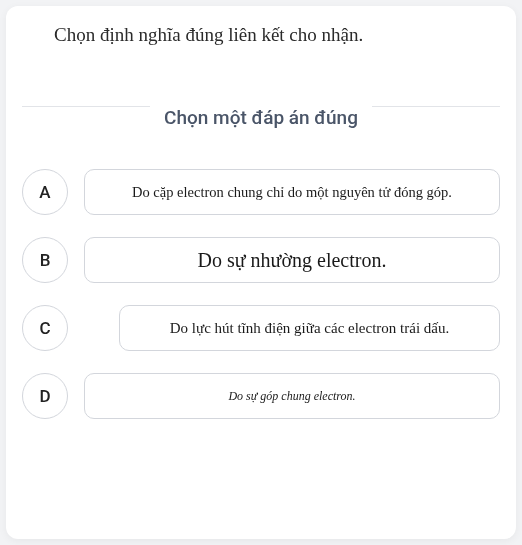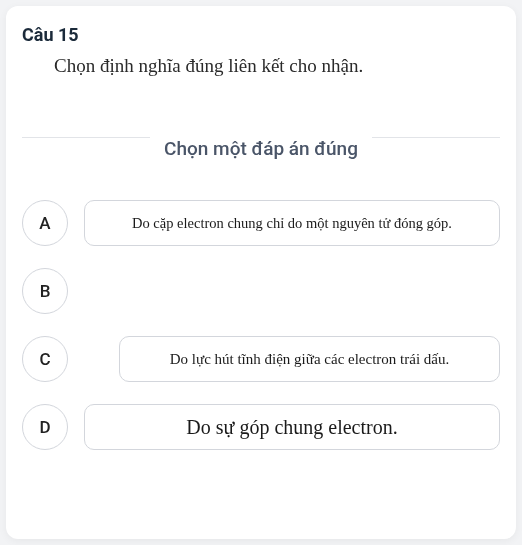--- a/index.html
+++ b/index.html
@@ -85,45 +85,45 @@
     justify-content: center;
     padding: 10px 2px;
     font-family: Georgia, "Times New Roman", serif;
     color: #1a1a1a;
     background: #fff;
     text-align: center;
   }
   .opt-a { font-size: 14.5px; }
   .opt-b { font-size: 20px; }
   .opt-c { font-size: 15px; margin-left: 35px; }
-  .opt-d { font-size: 20px; }
+  .opt-d { font-size: 12px; font-style: italic; }
 </style>
 </head>
 <body>
 
 <div class="card">
 
-  <div class="q-title">Câu 15</div>
   <div class="q-instruction">Chọn định nghĩa đúng liên kết cho nhận.</div>
 
   <div class="divider-row">
     <div class="divider-line"></div>
     <div class="divider-text">Chọn một đáp án đúng</div>
     <div class="divider-line"></div>
   </div>
 
   <div class="options">
 
     <div class="option-row">
       <div class="option-letter-circle">A</div>
       <div class="option-text-box opt-a">Do cặp electron chung chỉ do một nguyên tử đóng góp.</div>
     </div>
 
     <div class="option-row">
       <div class="option-letter-circle">B</div>
+      <div class="option-text-box opt-b">Do sự nhường electron.</div>
     </div>
 
     <div class="option-row">
       <div class="option-letter-circle">C</div>
       <div class="option-text-box opt-c">Do lực hút tĩnh điện giữa các electron trái dấu.</div>
     </div>
 
     <div class="option-row">
       <div class="option-letter-circle">D</div>
       <div class="option-text-box opt-d">Do sự góp chung electron.</div>

